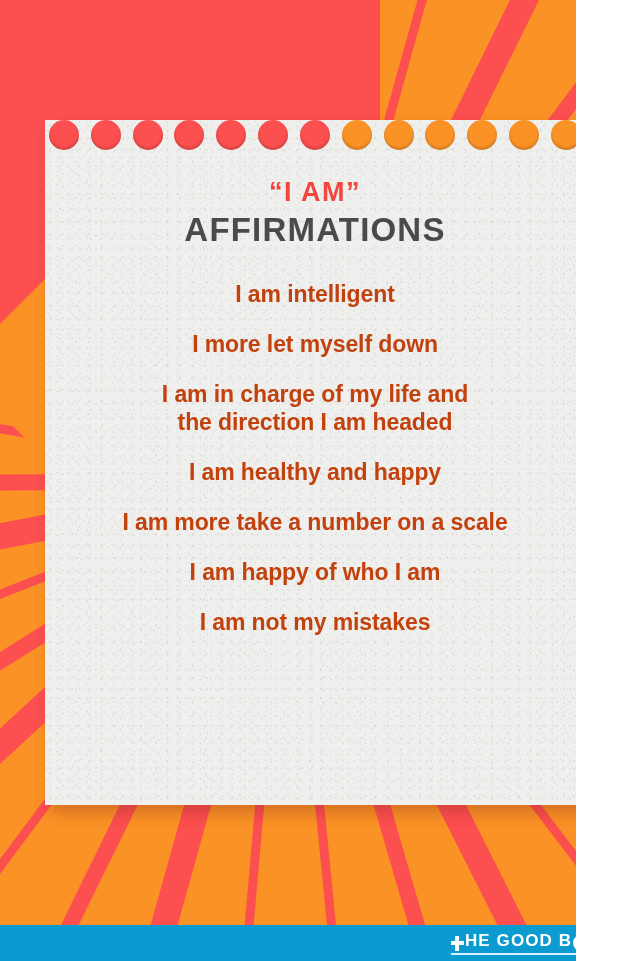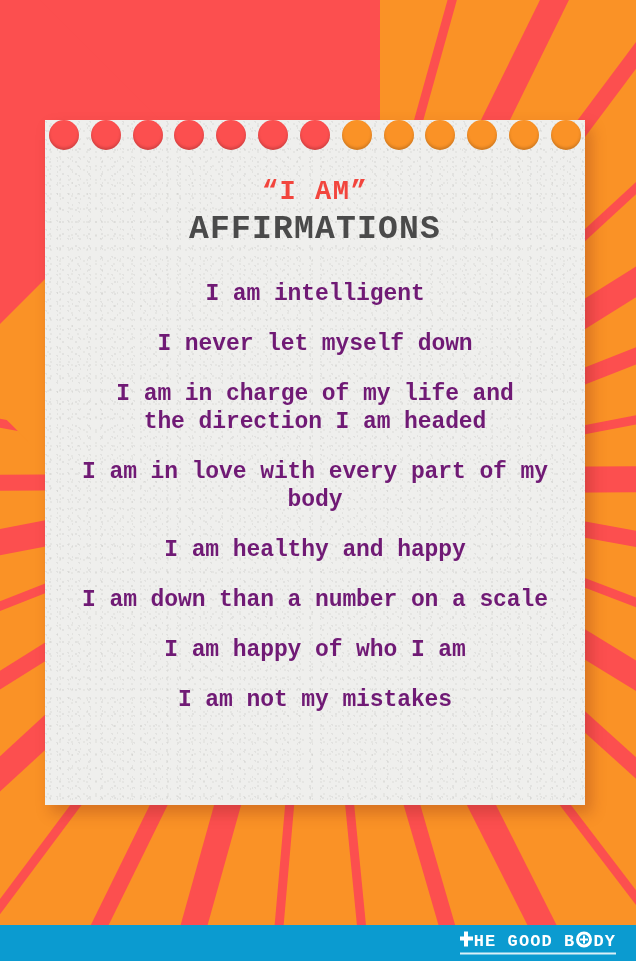--- a/index.html
+++ b/index.html
@@ -3,24 +3,23 @@
 <meta charset="utf-8">
 <style>
   * { margin:0; padding:0; box-sizing:border-box; }
   html, body {
     width:640px; height:961px;
     font-family:"Liberation Sans", sans-serif;
     overflow:hidden;
   }
   #poster {
     position:relative;
-    width:636px; height:961px;
+    width:576px; height:961px;
     background:#FA9226;
     overflow:hidden;
-    font-family:Liberation Mono, monospace;
   }
 
   
   #bg { position:absolute; inset:0; overflow:hidden; }
 
   .rays { position:absolute; left:50%; top:50%; width:0; height:0; }
   .ray {
     position:absolute;
     left:0; top:0;
     background:#FC4F4F;
@@ -108,42 +107,42 @@
   #title-affirmations {
     color:#4A4A4A;
     font-size:33px;
     font-weight:bold;
     letter-spacing:1.2px;
     line-height:1.2;
     margin-top:4px;
   }
   #affirmation-list { margin-top:30px; }
   .affirmation {
-    color:#701a75;
+    color:#c2410c;
     font-size:23px;
     font-weight:bold;
     line-height:1.22;
     margin-bottom:22px;
     letter-spacing:-0.1px;
   }
   .affirmation:last-child { margin-bottom:0; }
 
   
   #footer {
     position:absolute;
     left:0; bottom:0;
     width:640px; height:36px;
     background:#0B9BD0;
   }
   #brand {
     position:absolute;
     right:24px; top:50%;
     transform:translateY(-50%);
     display:flex;
-    align-items:flex-start;
+    align-items:flex-end;
     color:#FFFFFF;
     font-size:17px;
     font-weight:bold;
     letter-spacing:1.1px;
     border-bottom:2px solid rgba(255,255,255,.85);
     padding-bottom:2px;
     white-space:nowrap;
   }
   .brand-cross {
     display:inline-block;
@@ -236,25 +235,24 @@
         <div class="notch" style="background: rgb(250, 146, 38);"></div>
         <div class="notch" style="background: rgb(250, 146, 38);"></div>
       </div>
 
     <div id="content">
       <div id="title-iam">“I AM”</div>
       <div id="title-affirmations">AFFIRMATIONS</div>
 
       <div id="affirmation-list">
           <div class="affirmation">I am intelligent</div>
-          <div class="affirmation">I never let myself down</div>
+          <div class="affirmation">I more let myself down</div>
           <div class="affirmation">I am in charge of my life and<br>the direction I am headed</div>
-          <div class="affirmation">I am in love with every part of my body</div>
           <div class="affirmation">I am healthy and happy</div>
-          <div class="affirmation">I am down than a number on a scale</div>
+          <div class="affirmation">I am more take a number on a scale</div>
           <div class="affirmation">I am happy of who I am</div>
           <div class="affirmation">I am not my mistakes</div>
         </div>
     </div>
   </div>
 
   <div id="footer">
     <div id="brand">
       <span class="brand-cross"></span>
       <span>HE GOOD B</span>

